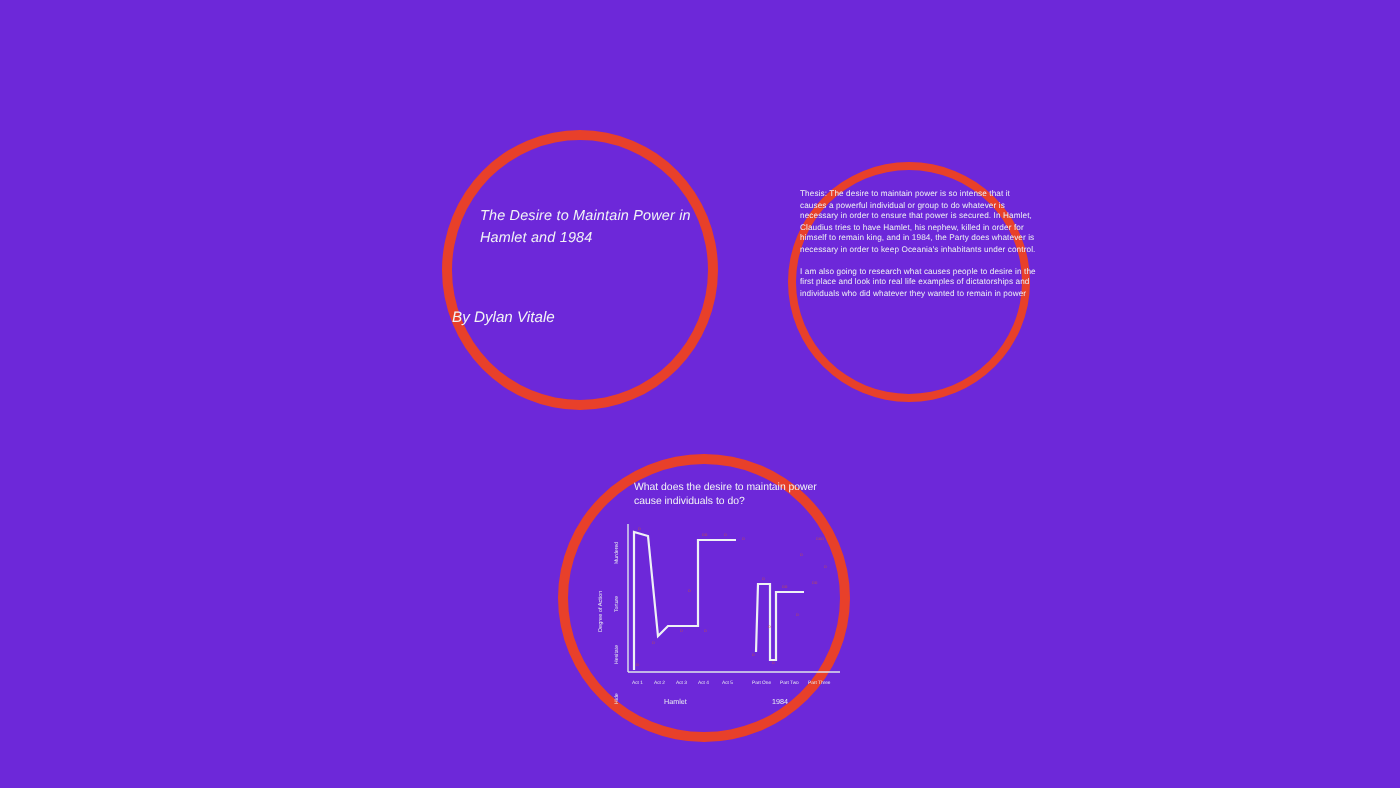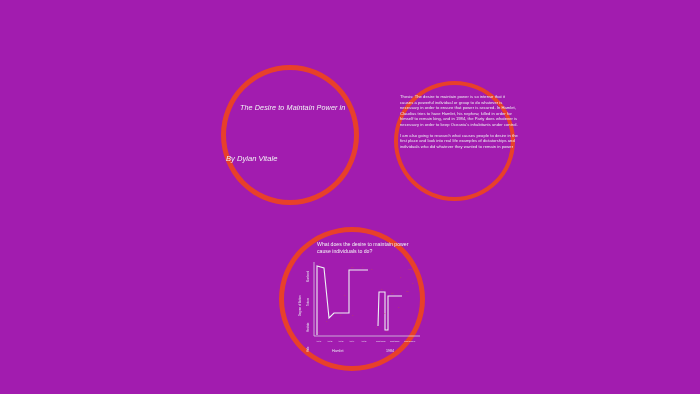--- a/index.html
+++ b/index.html
@@ -12,21 +12,21 @@
     height: 394px;
     position: relative;
     overflow: hidden;
     font-family: "Liberation Sans", sans-serif;
     color: #ffffff;
   }
 
   #canvas {
     position: absolute;
     inset: 0;
-    background: #a21caf;
+    background: #6d28d9;
   }
 
   .circle {
     position: absolute;
     border-radius: 50%;
     border-style: solid;
     border-color: #e8402a;
     box-sizing: border-box;
   }
 
@@ -127,20 +127,21 @@
   .axisline { stroke: #dfe5ea; stroke-width: .7; }
 </style>
 </head>
 <body>
 
 <div id="canvas">
 
   <div class="circle" id="circle-title">
     <div id="title-text-block">
       <div class="title-line">The Desire to Maintain Power in</div>
+      <div class="title-line">Hamlet and 1984</div>
     </div>
     <div id="byline">By Dylan Vitale</div>
   </div>
 
   <div class="circle" id="circle-thesis">
     <div id="thesis-text-block">
       <p class="thesis-para">Thesis: The desire to maintain power is so intense that it causes a powerful individual or group to do whatever is necessary in order to ensure that power is secured. In Hamlet, Claudius tries to have Hamlet, his nephew, killed in order for himself to remain king, and in 1984, the Party does whatever is necessary in order to keep Oceania's inhabitants under control.</p>
       <p class="thesis-para">I am also going to research what causes people to desire in the first place and look into real life examples of dictatorships and individuals who did whatever they wanted to remain in power</p>
     </div>
   </div>

